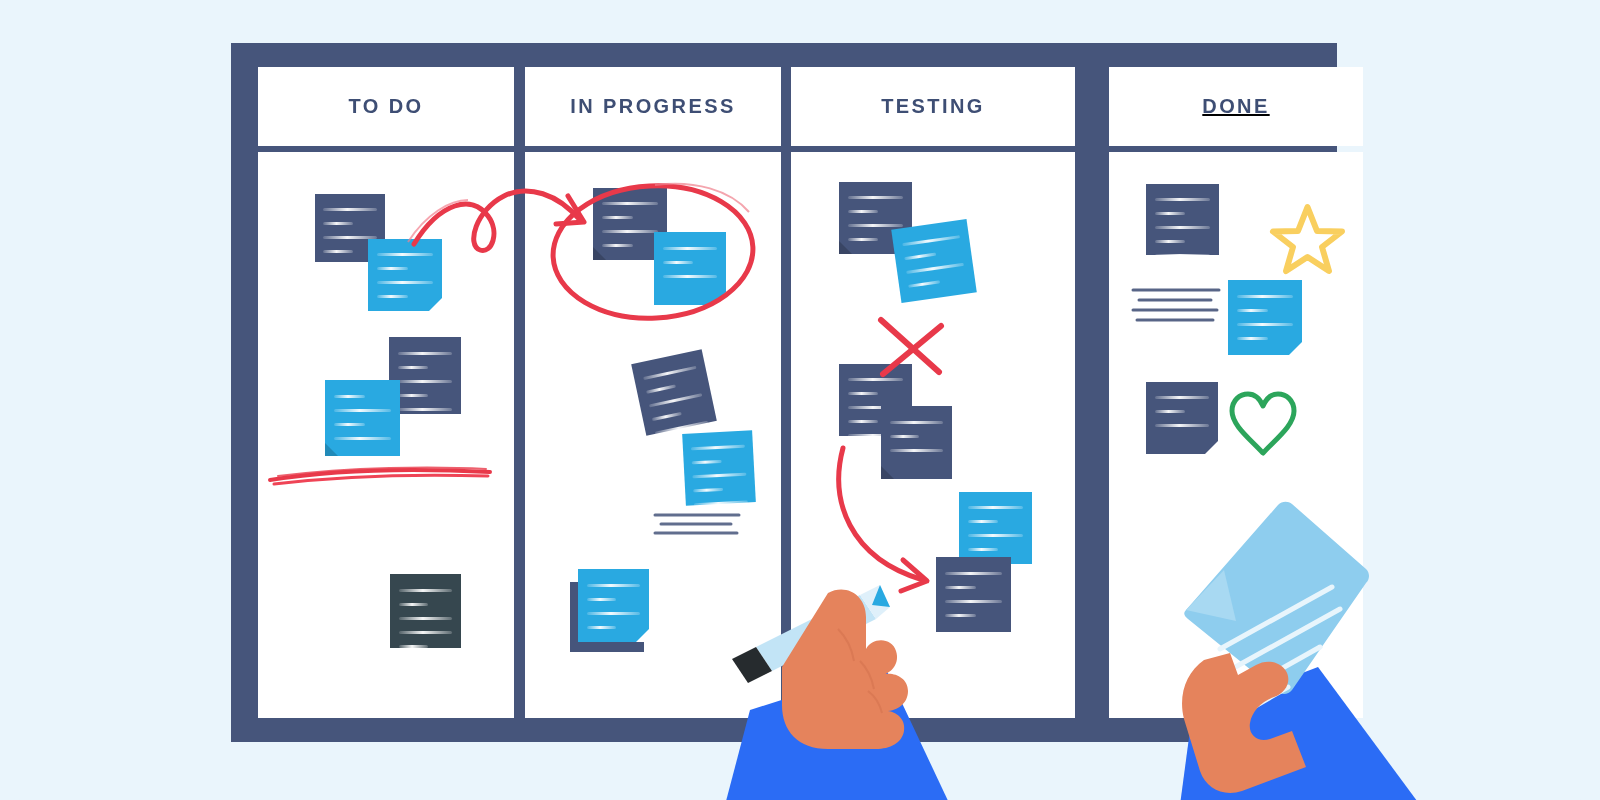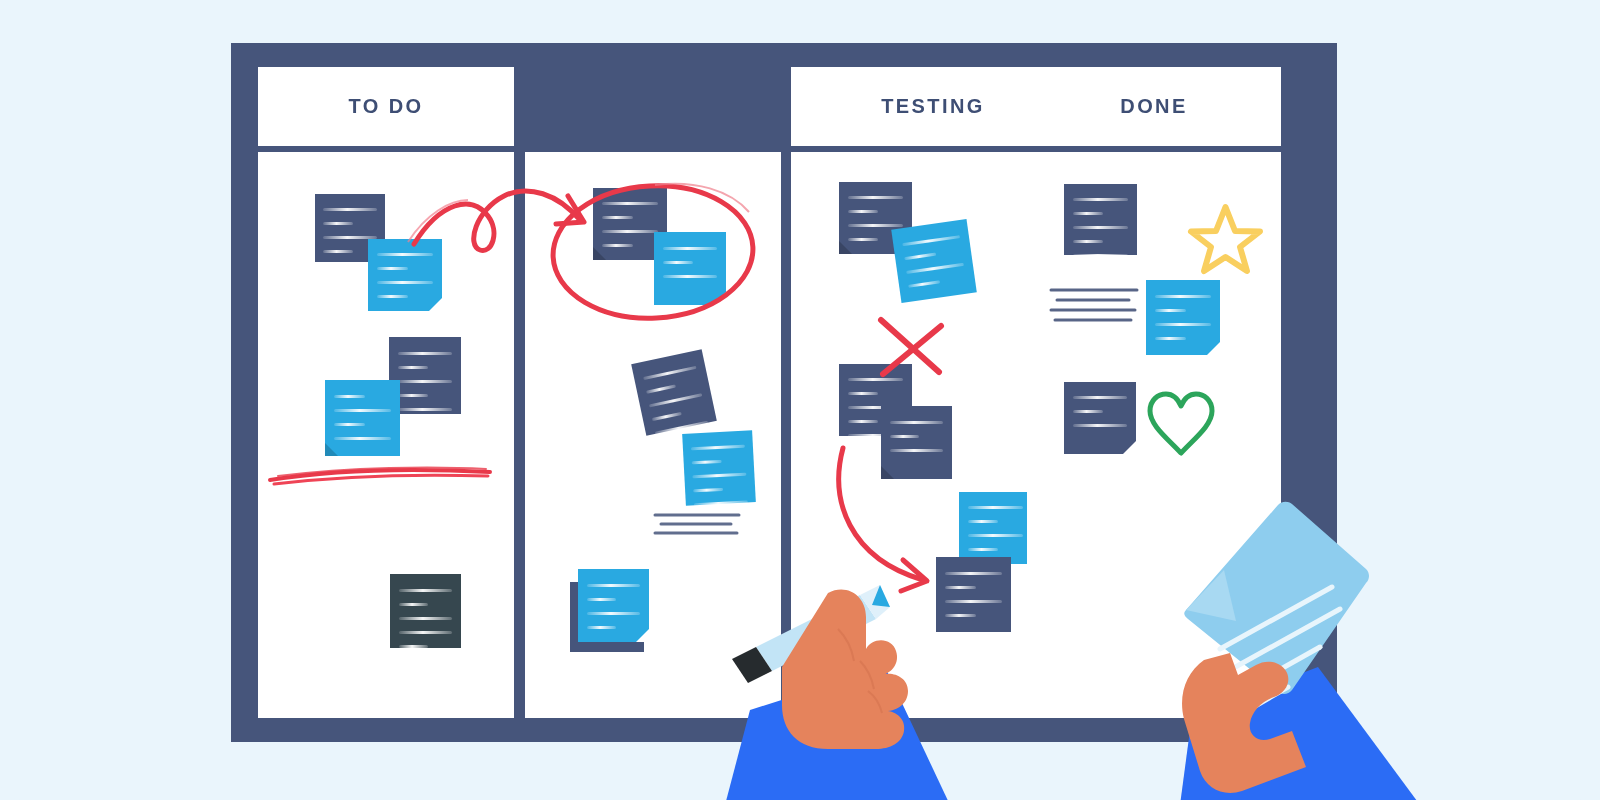--- a/index.html
+++ b/index.html
@@ -23,21 +23,21 @@
   .col-header span{
     color:#3e4e74;font-size:20px;letter-spacing:2.4px;font-weight:bold;
     font-family:"Liberation Sans", sans-serif;
   }
   .col-body{
     position:absolute;top:152px;height:566px;background:#ffffff;overflow:hidden;
   }
   .c1{left:258px;width:256px;}
   .c2{left:525px;width:256px;}
   .c3{left:791px;width:284px;}
-  .c4{left:1027px;width:254px;}
+  .c4{left:1109px;width:254px;text-decoration:underline;}
 
   
   .card{position:absolute;}
   .lines{position:absolute;left:12%;right:12%;top:20%;}
   .ln{height:3px;margin-bottom:11px;border-radius:2px;
       background:linear-gradient(90deg,rgba(255,255,255,.15),rgba(255,255,255,.95) 45%,rgba(255,255,255,.2));}
   .ln.sh{width:55%;}
   .dark{background:#46557b;}
   .blue{background:#29a9e1;}
   .slate{background:#36474f;}
@@ -53,20 +53,23 @@
 </head>
 <body>
 
 <div id="stage">
 
   <div class="board"></div>
 
   <div class="col-header c1">
     <span>TO DO</span>
   </div>
+  <div class="col-header c2">
+    <span>IN PROGRESS</span>
+  </div>
   <div class="col-header c3">
     <span>TESTING</span>
   </div>
   <div class="col-header c4">
     <span>DONE</span>
   </div>
 
   <div class="col-body c1">
 
     <div class="card dark fold-br" style="left:57px;top:42px;width:70px;height:68px;">

